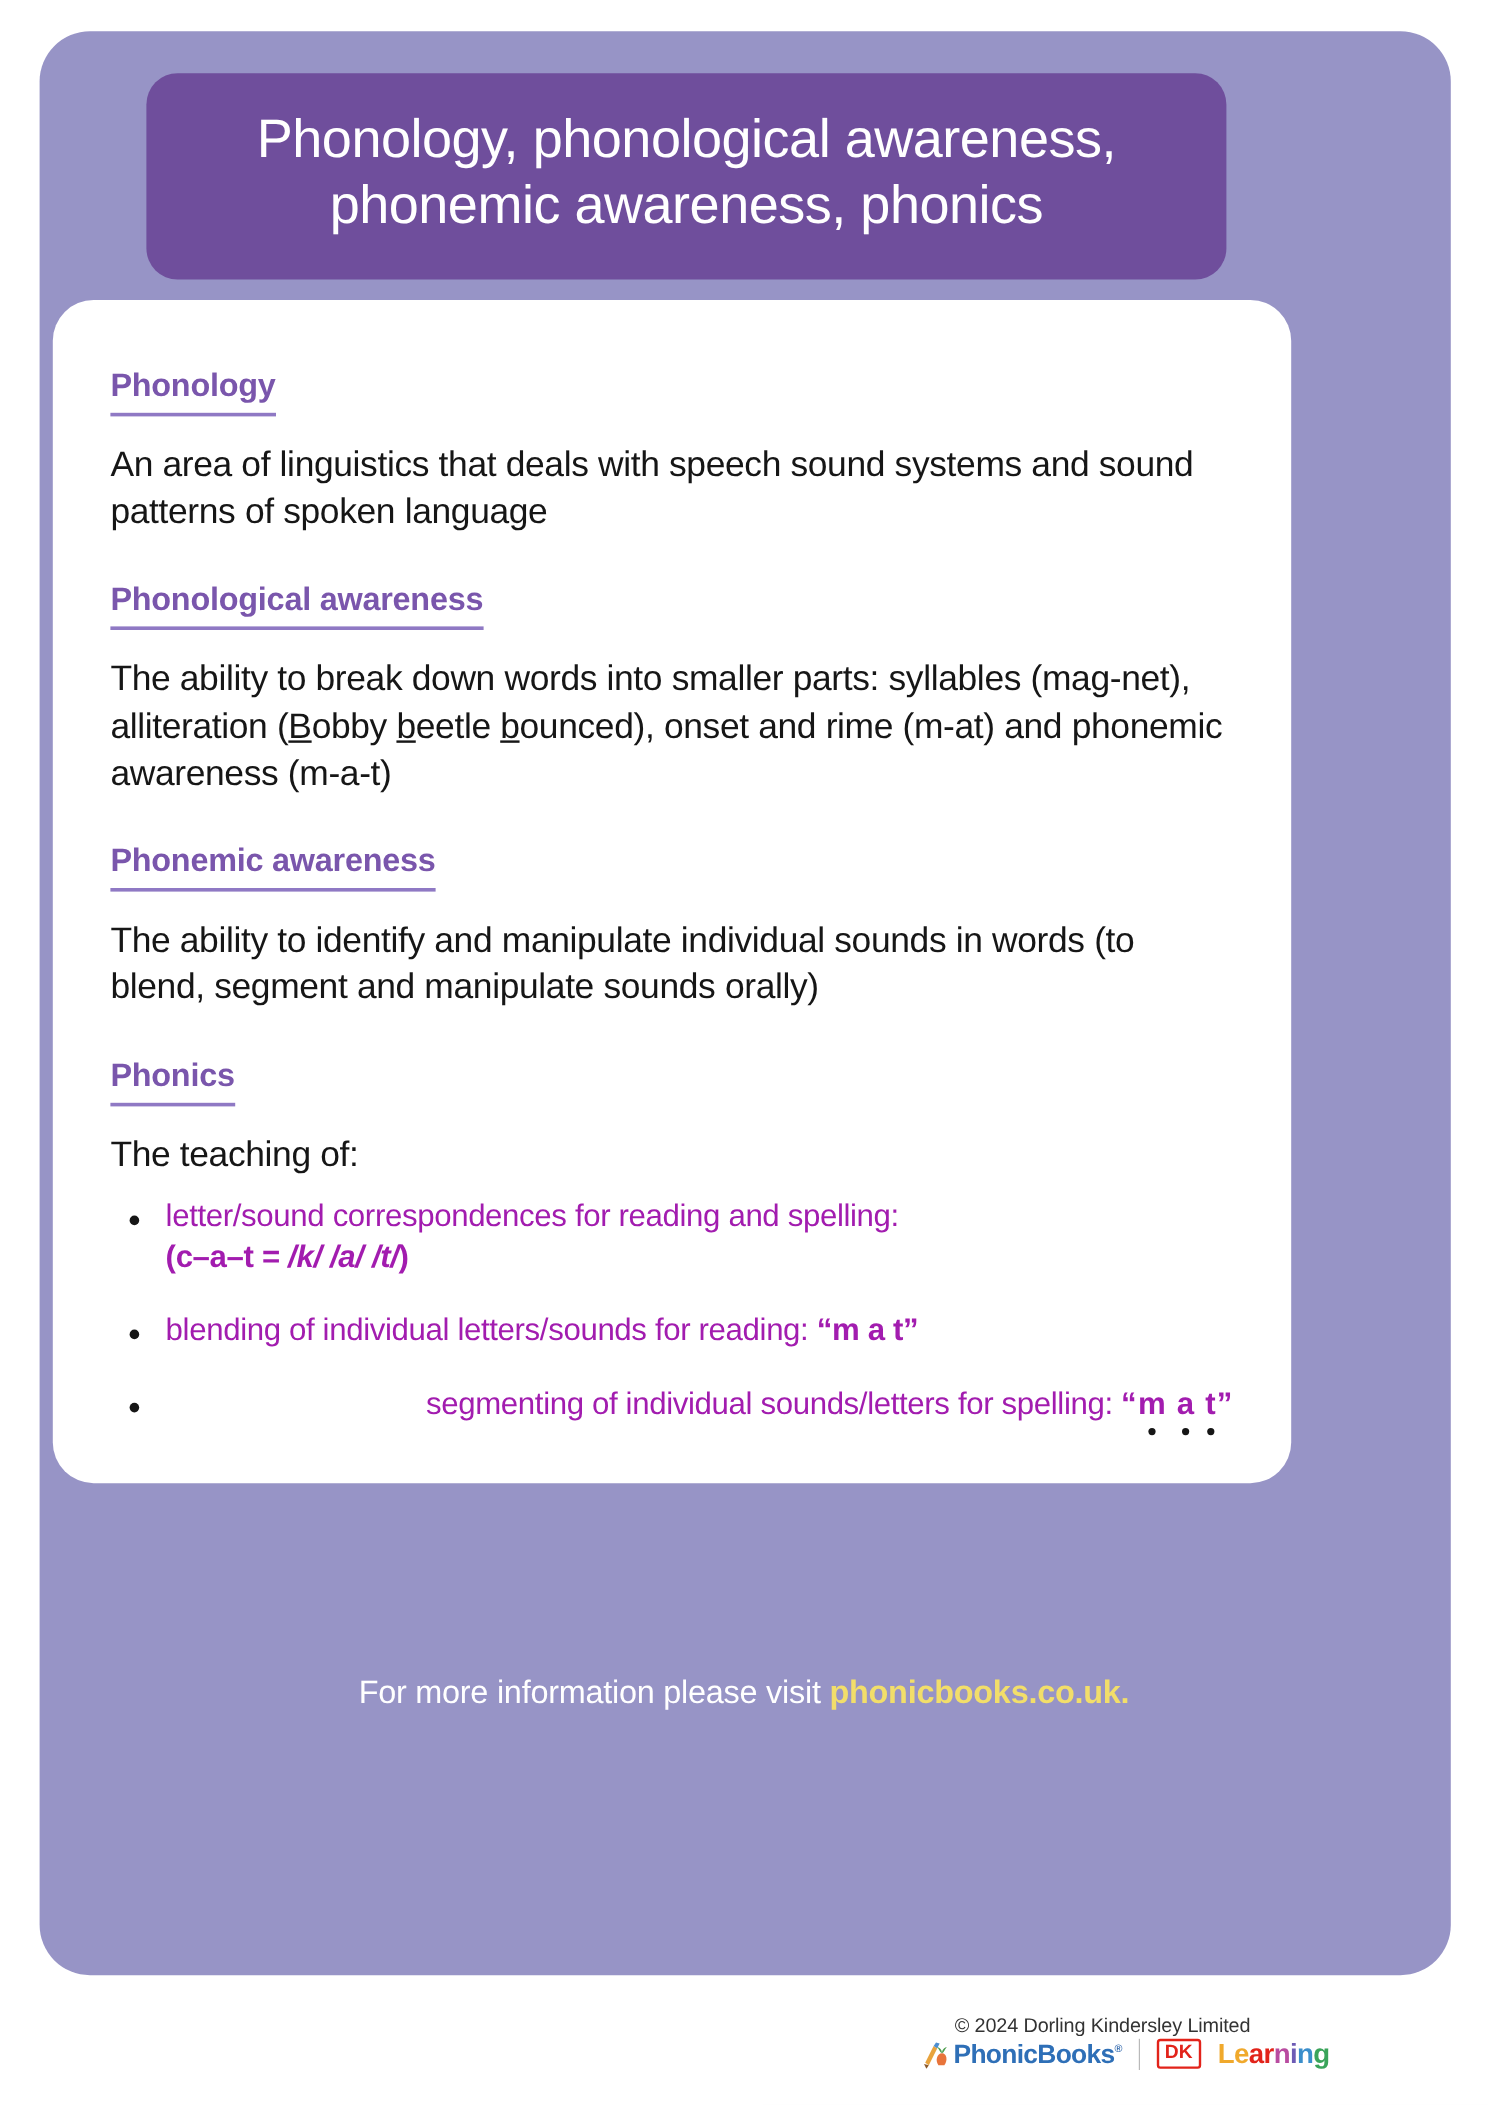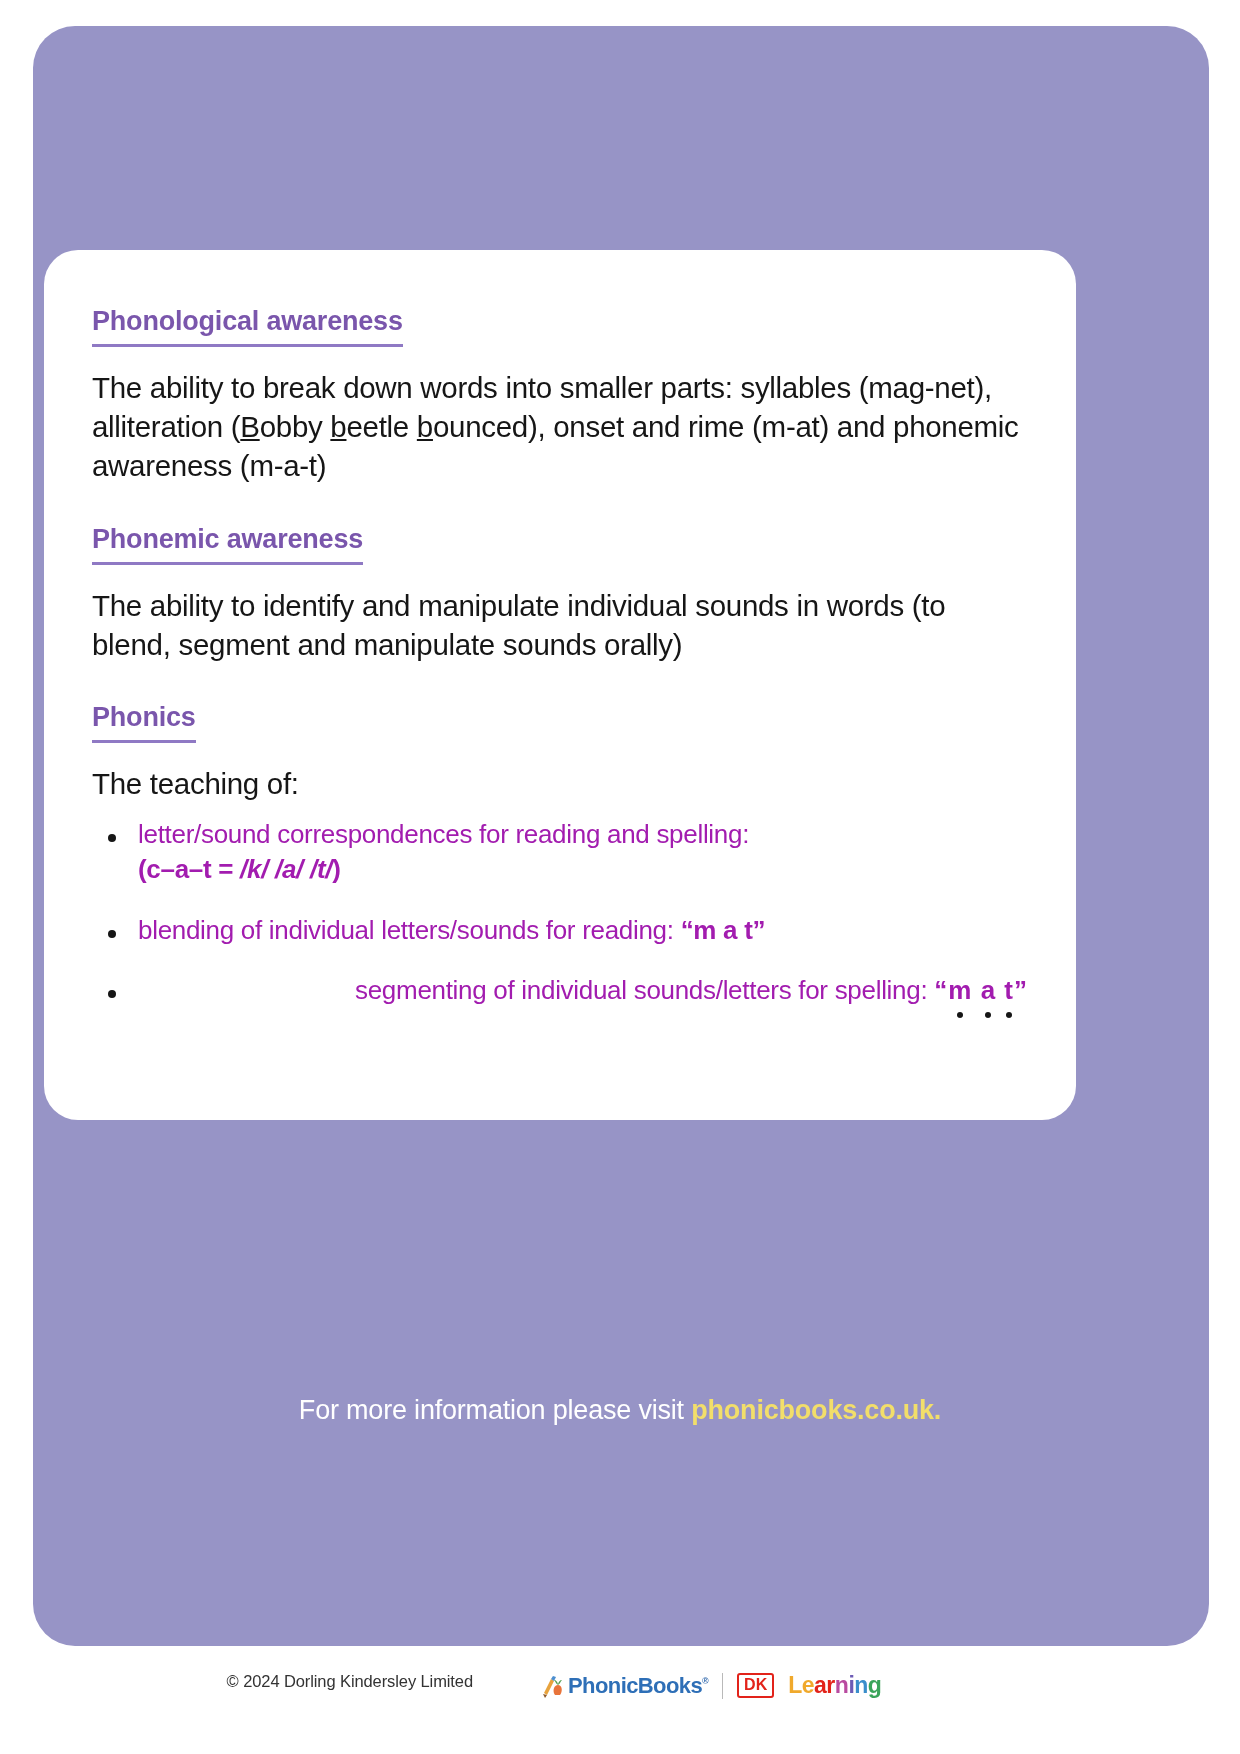--- a/index.html
+++ b/index.html
@@ -123,23 +123,24 @@
   }
   .visit b { color:#f2de6a; font-weight:700; }
 
   
   .bottom-bar {
     position:absolute;
     left:0; top:1672px;
     width:1108px;
     height:60px;
     display:flex;
-    align-items:flex-start;
+    align-items:flex-end;
     justify-content:center;
     gap:0px;
+    flex-direction:column;
   }
   .copyright {
     color:#333333;
     font-size:16.5px;
     letter-spacing:-0.1px;
     margin-right:66px;
   }
   .logos { display:flex; align-items:center; gap:14px; }
 
   .pb-logo { display:flex; align-items:center; gap:3px; }
@@ -159,23 +160,33 @@
   .learning { font-size:23px; font-weight:700; letter-spacing:-0.5px; }
   .learning span { }
 </style>
 </head>
 <body>
 
 <div class="page">
 
   <div class="poster"></div>
 
+  <div class="title-pill">
+    <div class="title-text">
+      <div>Phonology, phonological awareness,</div>
+      <div>phonemic awareness, phonics</div>
+    </div>
+  </div>
 
   <div class="content-card">
 
+    <div class="sec-block">
+      <div class="sec-head">Phonology</div>
+      <div class="sec-body">An area of linguistics that deals with speech sound systems and sound patterns of spoken language</div>
+    </div>
 
     <div class="sec-block">
       <div class="sec-head">Phonological awareness</div>
       <div class="sec-body"><span>The ability to break down words into smaller parts: syllables (mag-net), alliteration (</span><u class="lt">B</u><span>obby </span><u class="lt">b</u><span>eetle </span><u class="lt">b</u><span>ounced</span><span>), onset and rime (m-at) and phonemic awareness (m-a-t)</span></div>
     </div>
 
     <div class="sec-block">
       <div class="sec-head">Phonemic awareness</div>
       <div class="sec-body">The ability to identify and manipulate individual sounds in words (to blend, segment and manipulate sounds orally)</div>
     </div>

